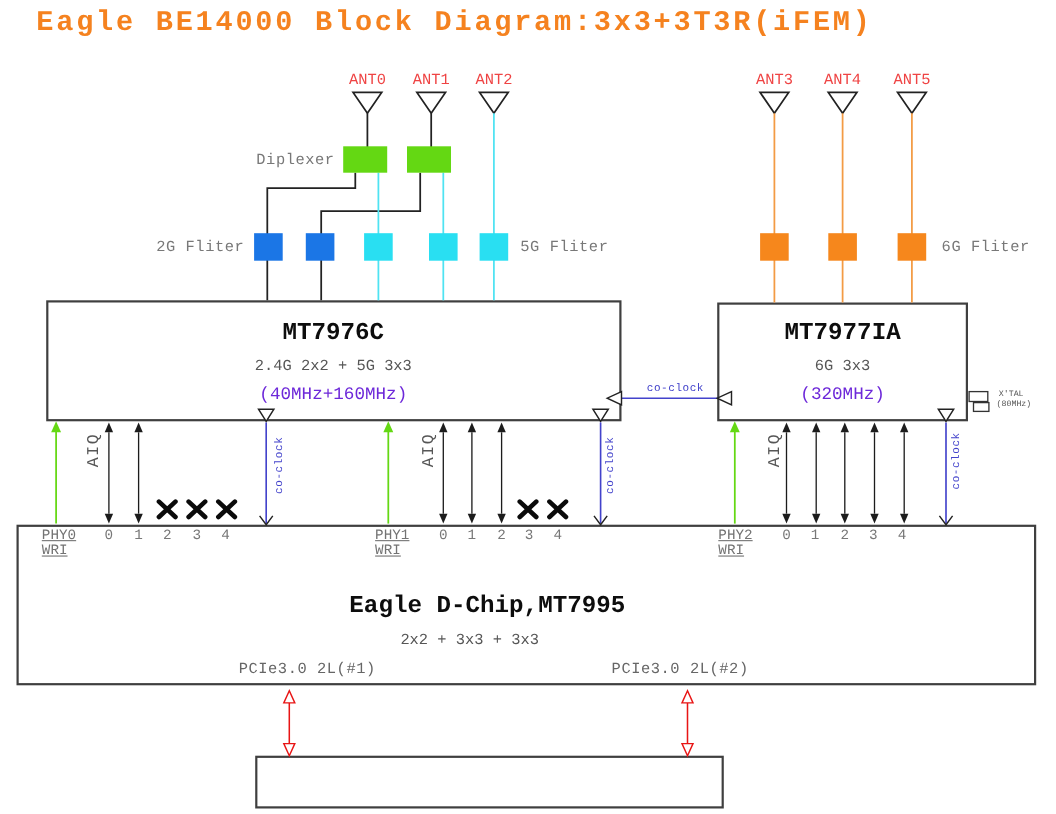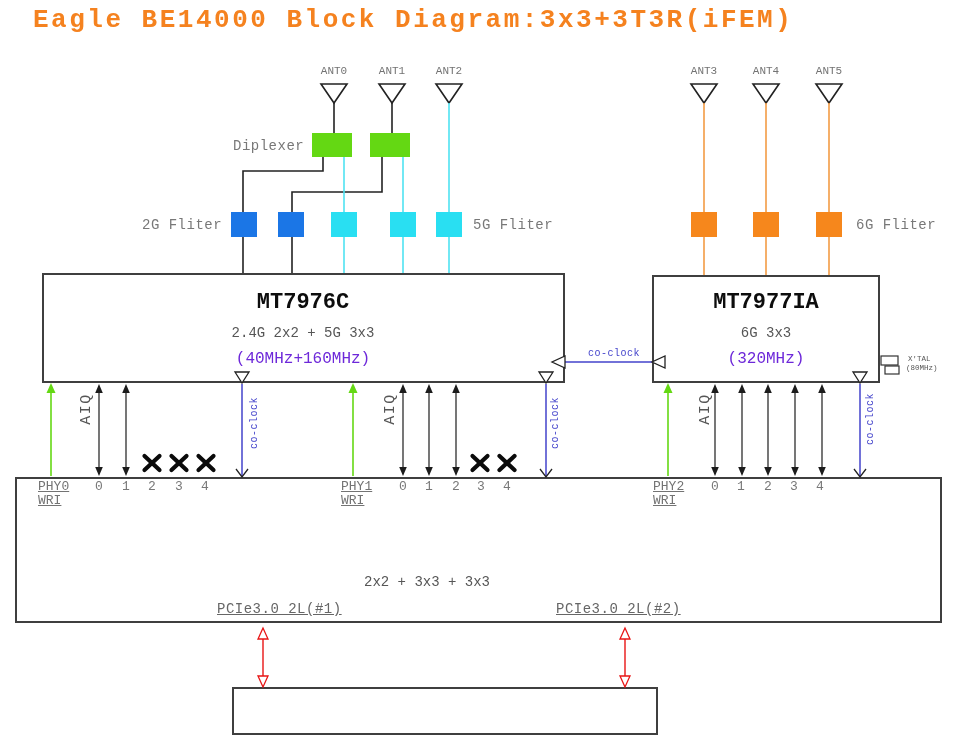--- a/index.html
+++ b/index.html
@@ -3,34 +3,34 @@
 <meta charset="utf-8">
 <style>
   html,body{margin:0;padding:0;background:#fff;}
   .stage{position:relative;width:960px;height:740px;background:#ffffff;overflow:hidden;
          font-family:"Liberation Mono","DejaVu Sans Mono",monospace;}
   .lbl{position:absolute;white-space:nowrap;line-height:1.05;}
   .ctr{transform:translateX(-50%);}
   .vlbl{position:absolute;white-space:nowrap;transform:translate(-50%,-50%) rotate(-90deg);line-height:1;}
   .title{position:absolute;left:33px;top:5px;font-size:26px;font-weight:bold;letter-spacing:2.5px;color:#F5821F;}
   .gray{color:#787878;font-size:14px;letter-spacing:.5px;}
-  .antlbl{color:#737373;font-size:11px;}
+  .antlbl{color:#ef4444;font-size:14px;}
   .chipname{font-size:22px;font-weight:bold;color:#0d0d0d;letter-spacing:0;}
   .chipsub{font-size:14px;color:#565656;}
   .chipbw{font-size:16px;color:#6d28d9;}
   .bigbox{position:absolute;box-sizing:border-box;border:2px solid #3f3f3f;background:#fff;z-index:1;}
   .fbox{position:absolute;z-index:3;}
   svg.wires{position:absolute;left:0;top:0;z-index:2;}
   .lbl,.vlbl{z-index:4;}
   .cc{color:#4343CB;font-size:10px;letter-spacing:.5px;}
   .aiq{color:#565656;font-size:15px;letter-spacing:1.5px;}
   .phy{color:#737373;font-size:13px;text-decoration:underline;}
   .num{color:#787878;font-size:13px;}
   .xtal{color:#555;font-size:7.5px;letter-spacing:0;}
-  .pcie{color:#666;font-size:14px;letter-spacing:.5px;text-decoration:underline;}
+  .pcie{color:#666;font-size:14px;letter-spacing:.5px;}
 </style>
 </head>
 <body>
 
 <div class="stage">
 
   <div class="title">Eagle BE14000 Block Diagram:3x3+3T3R(iFEM)</div>
 
   <svg class="wires" width="960" height="740" viewBox="0 0 960 740">
 
@@ -246,18 +246,19 @@
   <div class="lbl ctr num" style="left:507px;top:480px">4</div>
 
   <div class="lbl phy" style="left:653px;top:480px">PHY2</div>
   <div class="lbl phy" style="left:653px;top:494px">WRI</div>
   <div class="lbl ctr num" style="left:715px;top:480px">0</div>
   <div class="lbl ctr num" style="left:741px;top:480px">1</div>
   <div class="lbl ctr num" style="left:768px;top:480px">2</div>
   <div class="lbl ctr num" style="left:794px;top:480px">3</div>
   <div class="lbl ctr num" style="left:820px;top:480px">4</div>
 
+  <div class="lbl ctr chipname" style="left:443px;top:539px">Eagle D-Chip,MT7995</div>
   <div class="lbl ctr chipsub" style="left:427px;top:575px">2x2 + 3x3 + 3x3</div>
   <div class="lbl pcie" style="left:217px;top:602px">PCIe3.0 2L(#1)</div>
   <div class="lbl pcie" style="left:556px;top:602px">PCIe3.0 2L(#2)</div>
 
 
 </div>
 
 </body></html>

